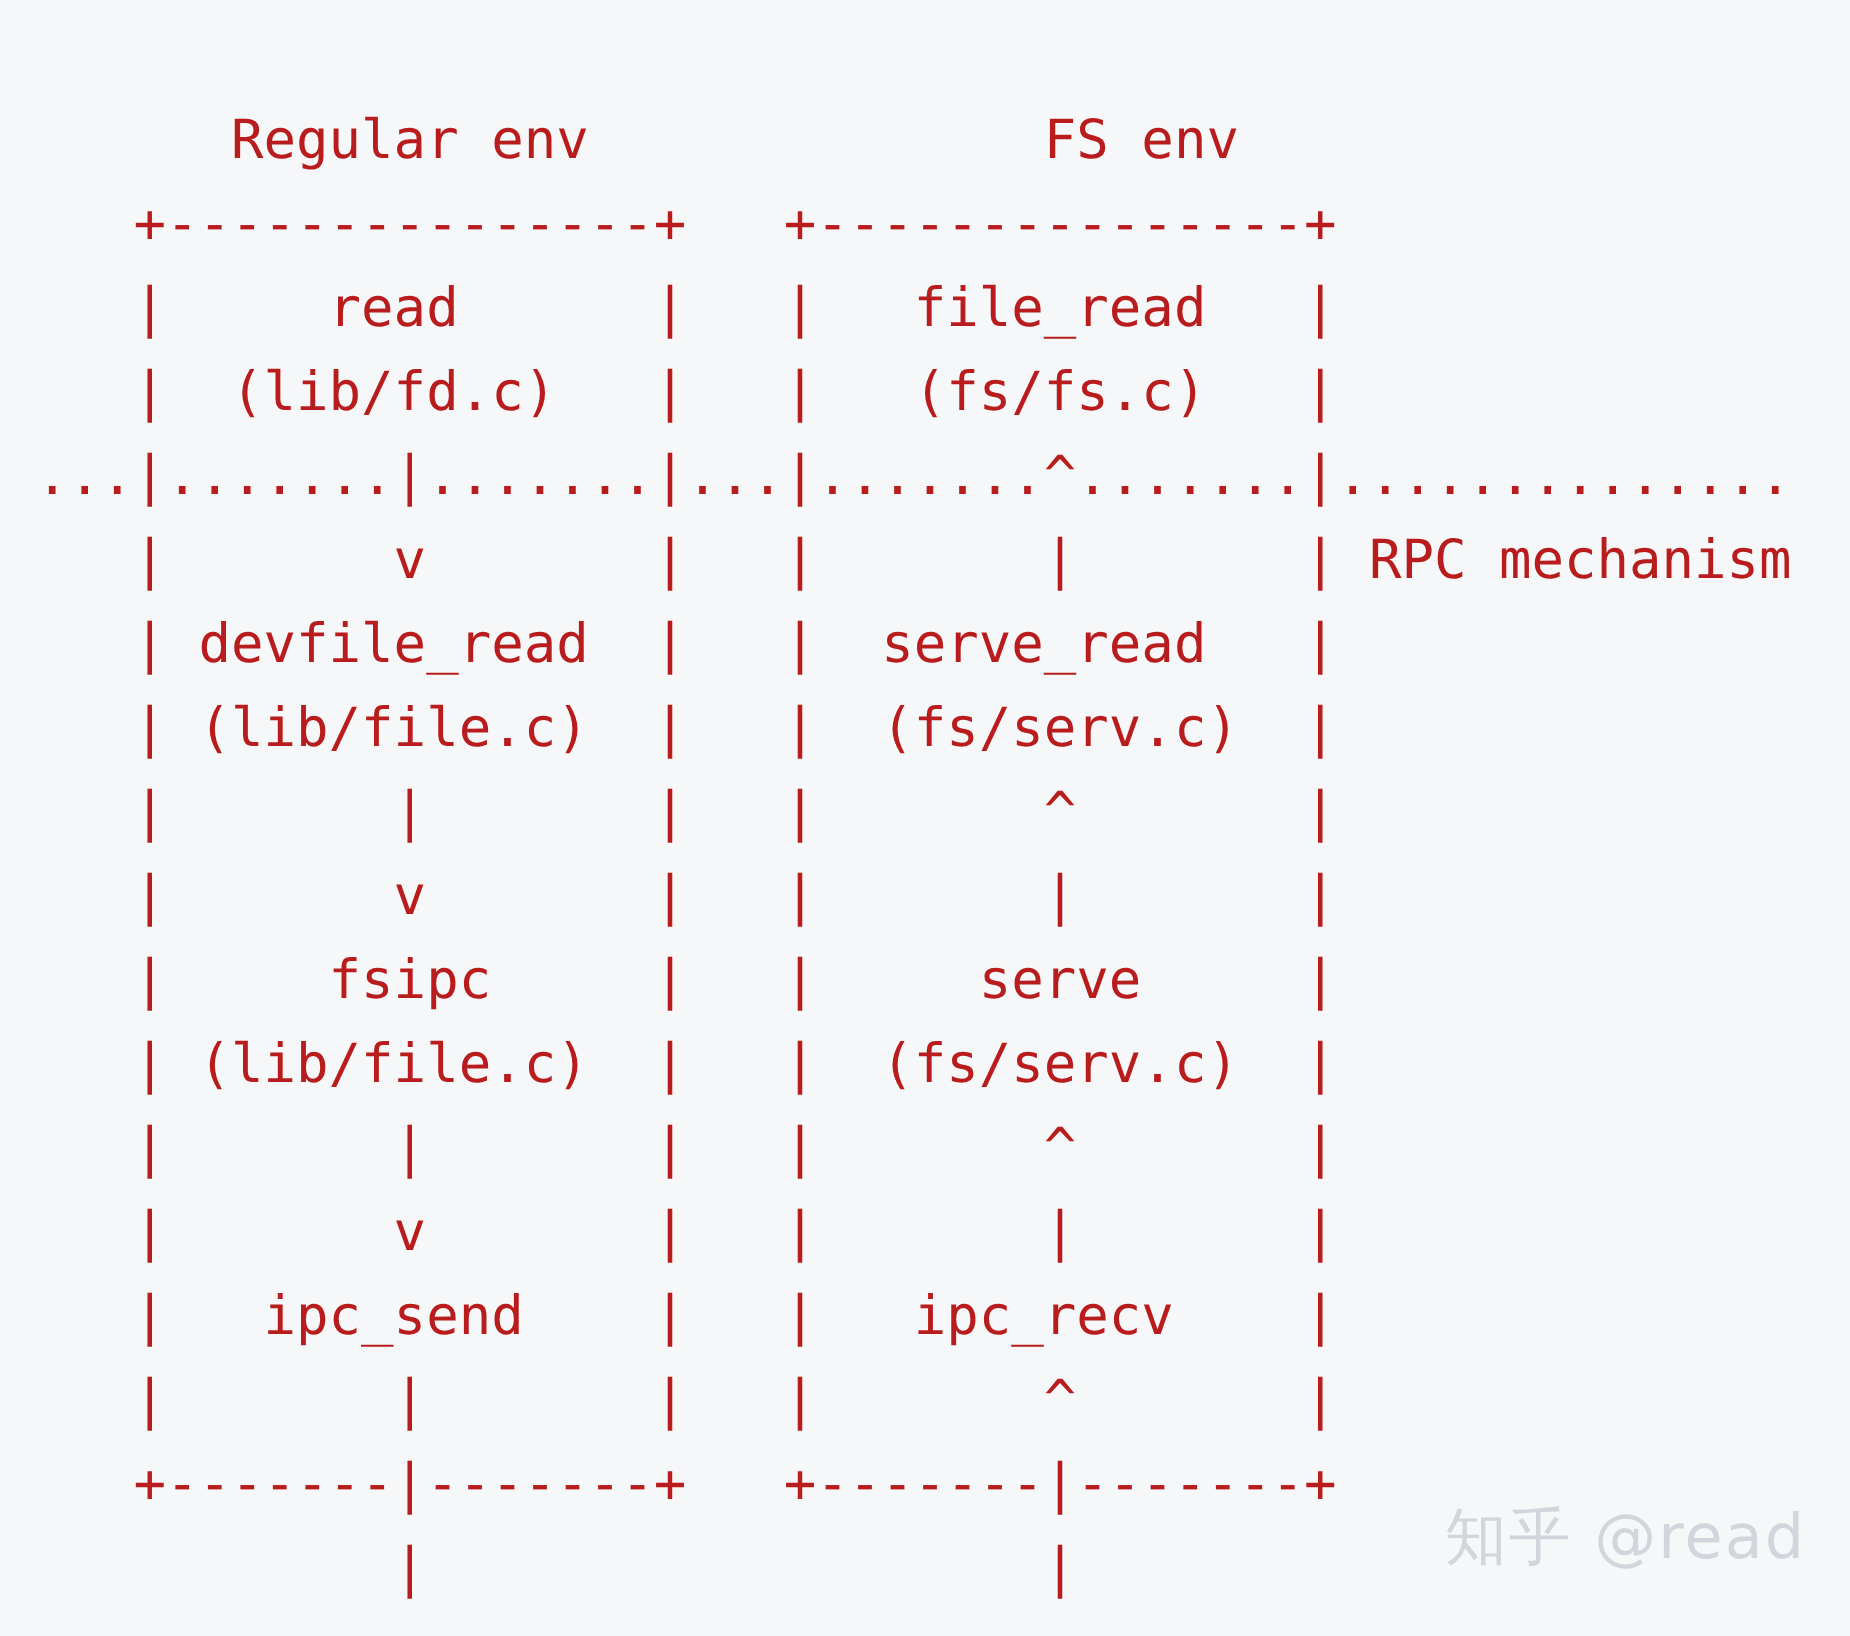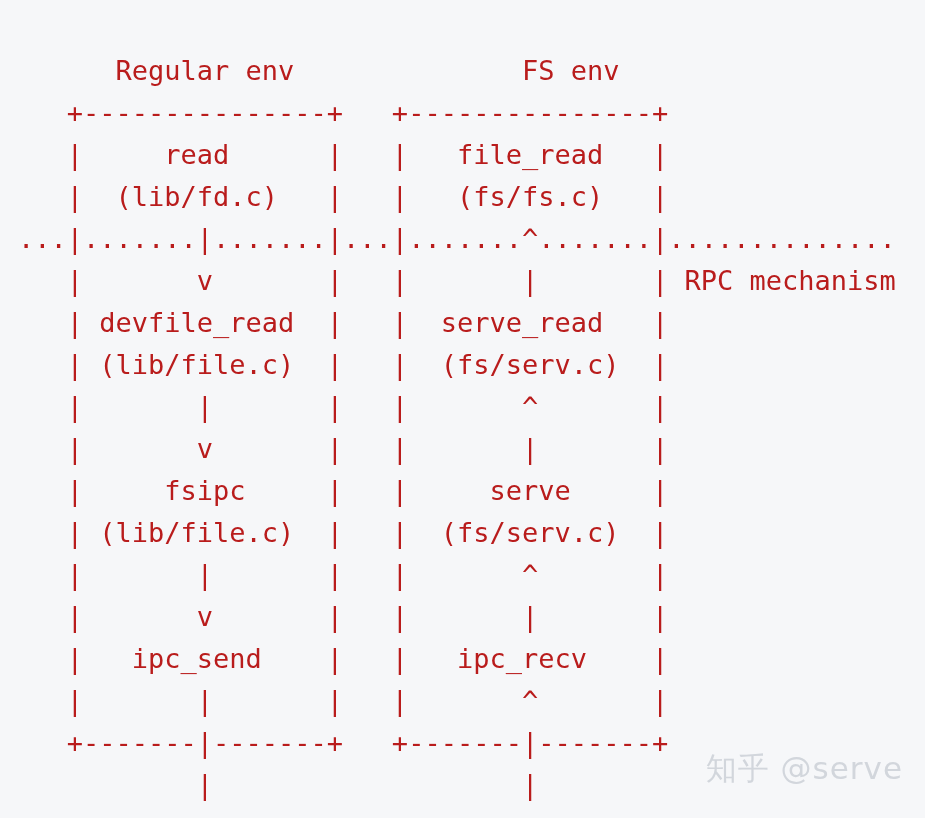--- a/index.html
+++ b/index.html
@@ -68,15 +68,15 @@
    |     fsipc     |   |     serve     |
    | (lib/file.c)  |   |  (fs/serv.c)  |
    |       |       |   |       ^       |
    |       v       |   |       |       |
    |   ipc_send    |   |   ipc_recv    |
    |       |       |   |       ^       |
    +-------|-------+   +-------|-------+
            |                   |
            +-------------------+</pre>
 
-  <div class="watermark" style="color: rgb(210, 214, 220);">知乎 @serve</div>
+  <div class="watermark" style="color: rgb(210, 214, 220);">知乎 @read</div>
 
 </div>
 
 </body></html>

